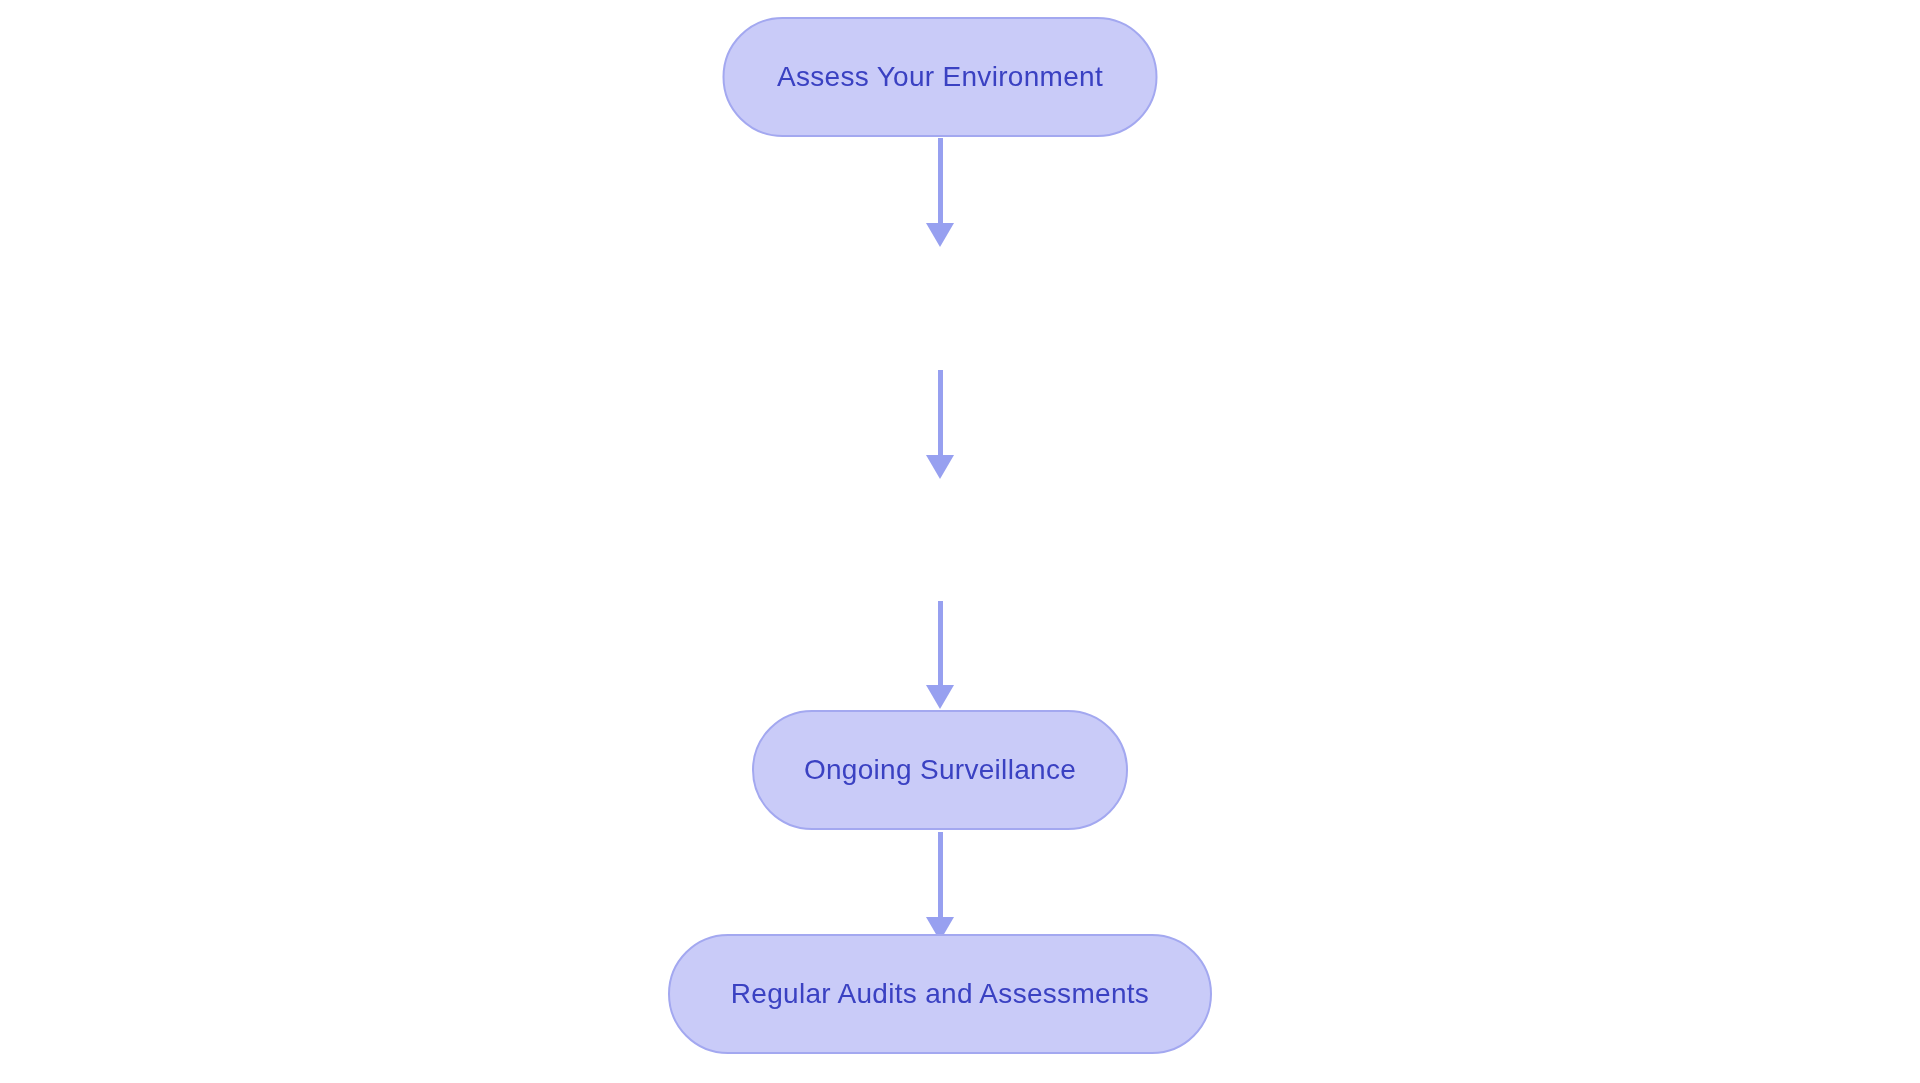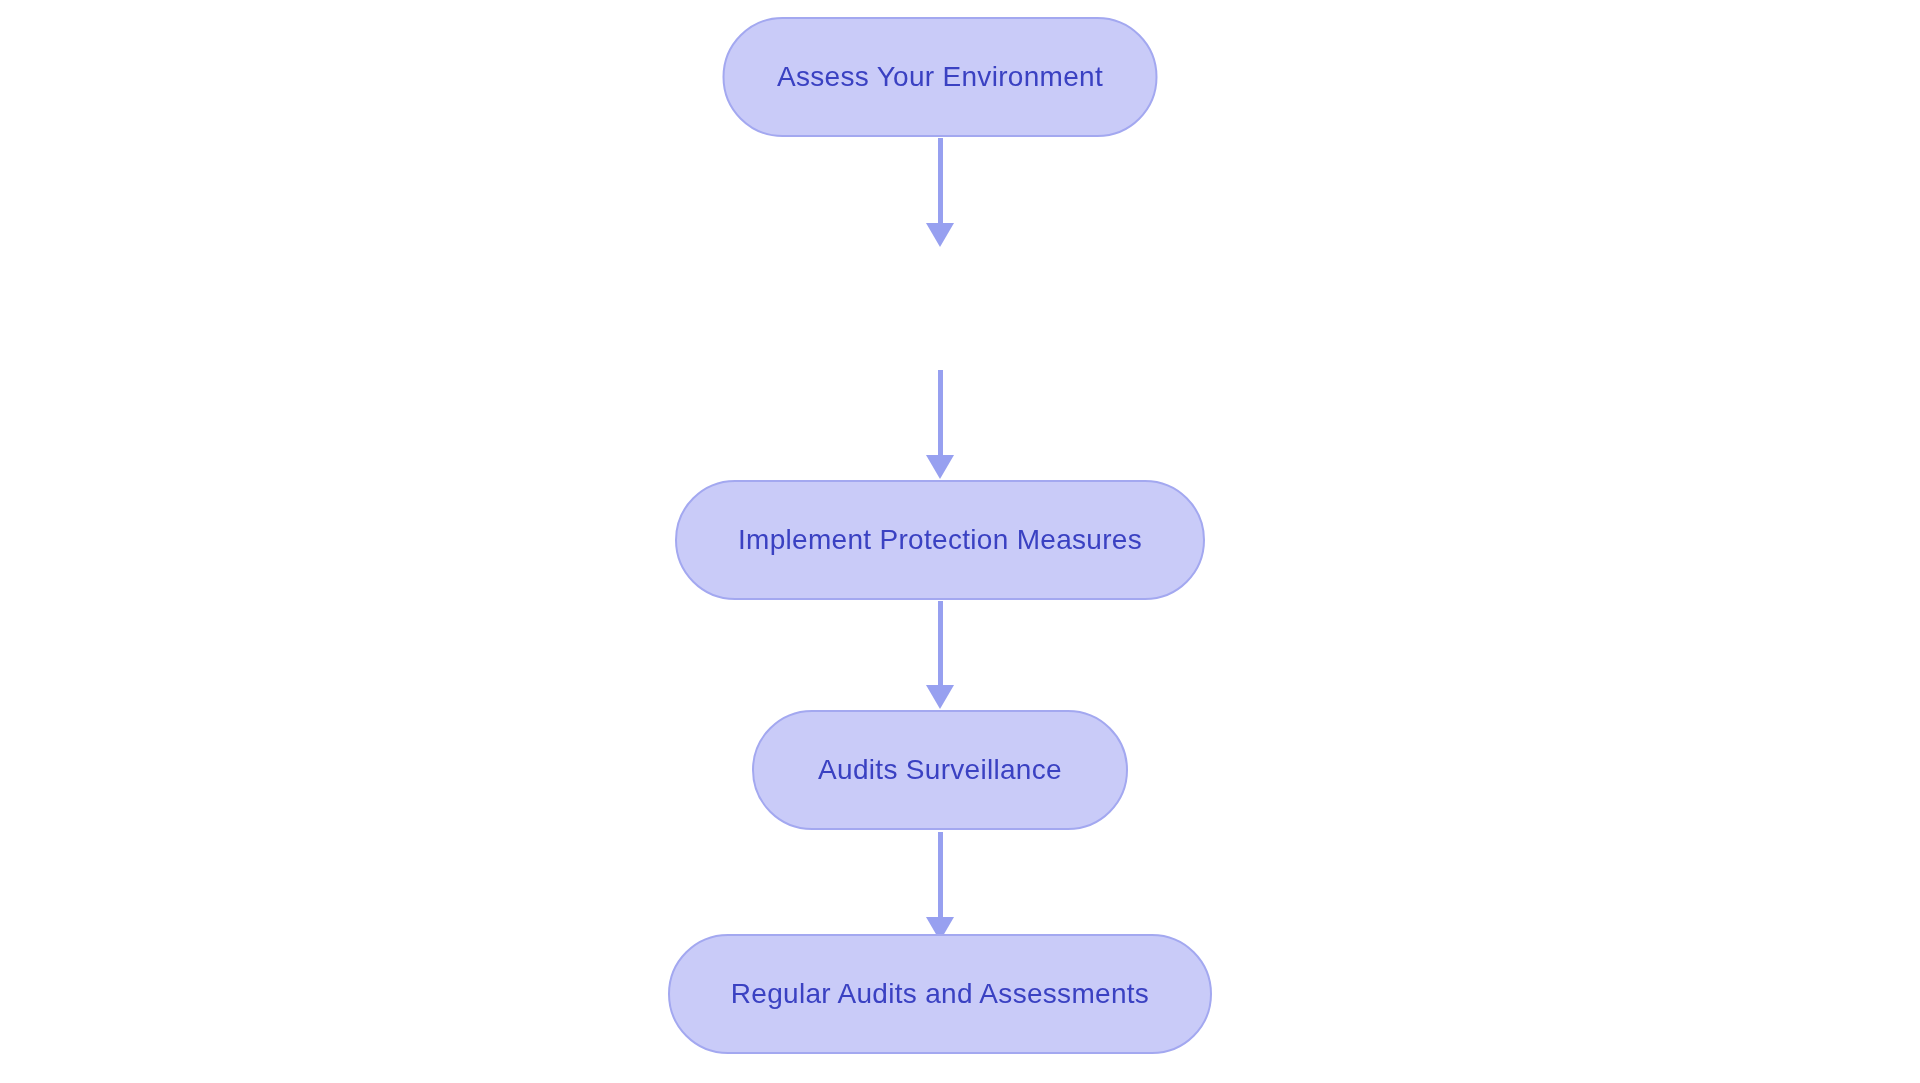--- a/index.html
+++ b/index.html
@@ -85,31 +85,28 @@
     <div class="arrow-line"></div>
     <div class="arrow-head"></div>
   </div>
 
 
   <div class="arrow arrow-2">
     <div class="arrow-line"></div>
     <div class="arrow-head"></div>
   </div>
 
-  <div class="node node-3">
-    <span class="node-label">Implement Protection Measures</span>
-  </div>
 
   <div class="arrow arrow-3">
     <div class="arrow-line"></div>
     <div class="arrow-head"></div>
   </div>
 
   <div class="node node-4">
-    <span class="node-label">Audits Surveillance</span>
+    <span class="node-label">Ongoing Surveillance</span>
   </div>
 
   <div class="arrow arrow-4">
     <div class="arrow-line"></div>
     <div class="arrow-head"></div>
   </div>
 
   <div class="node node-5">
     <span class="node-label">Regular Audits and Assessments</span>
   </div>

